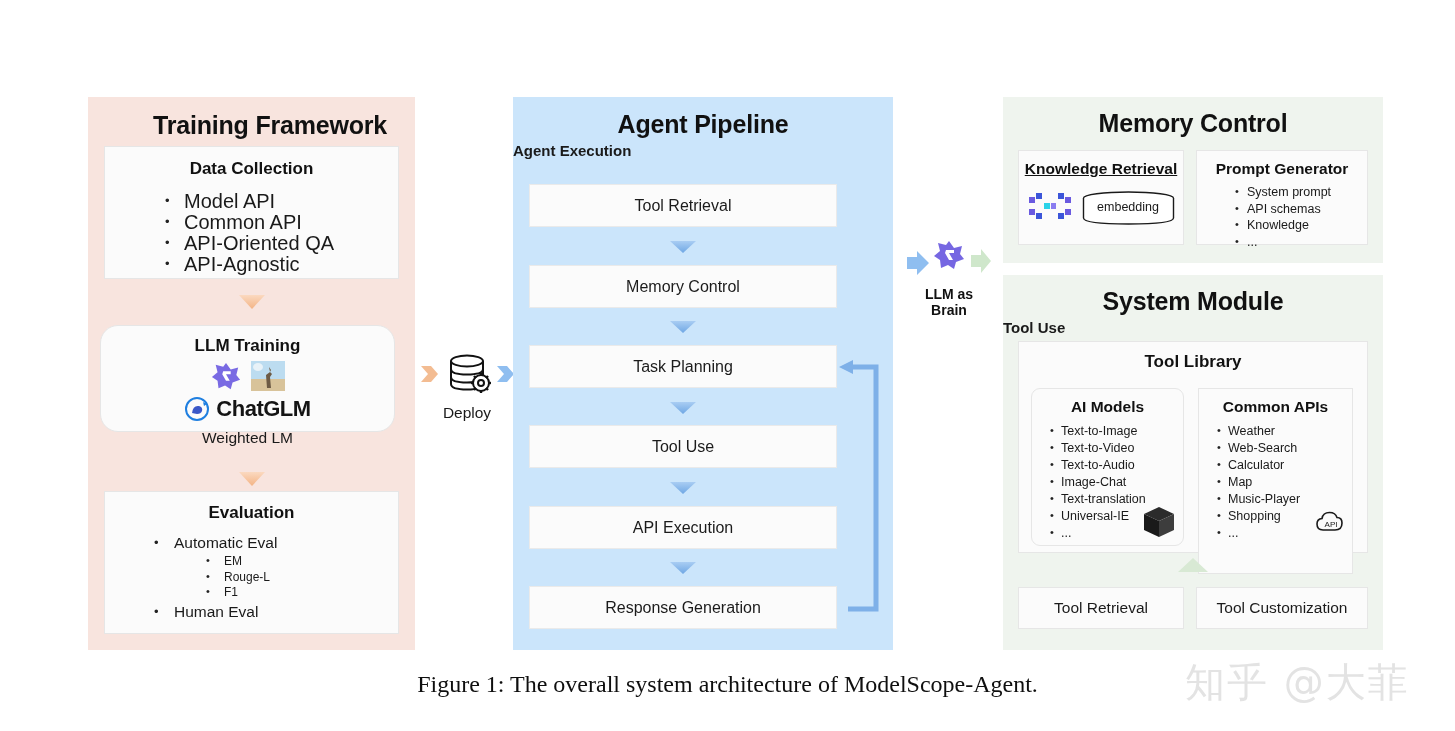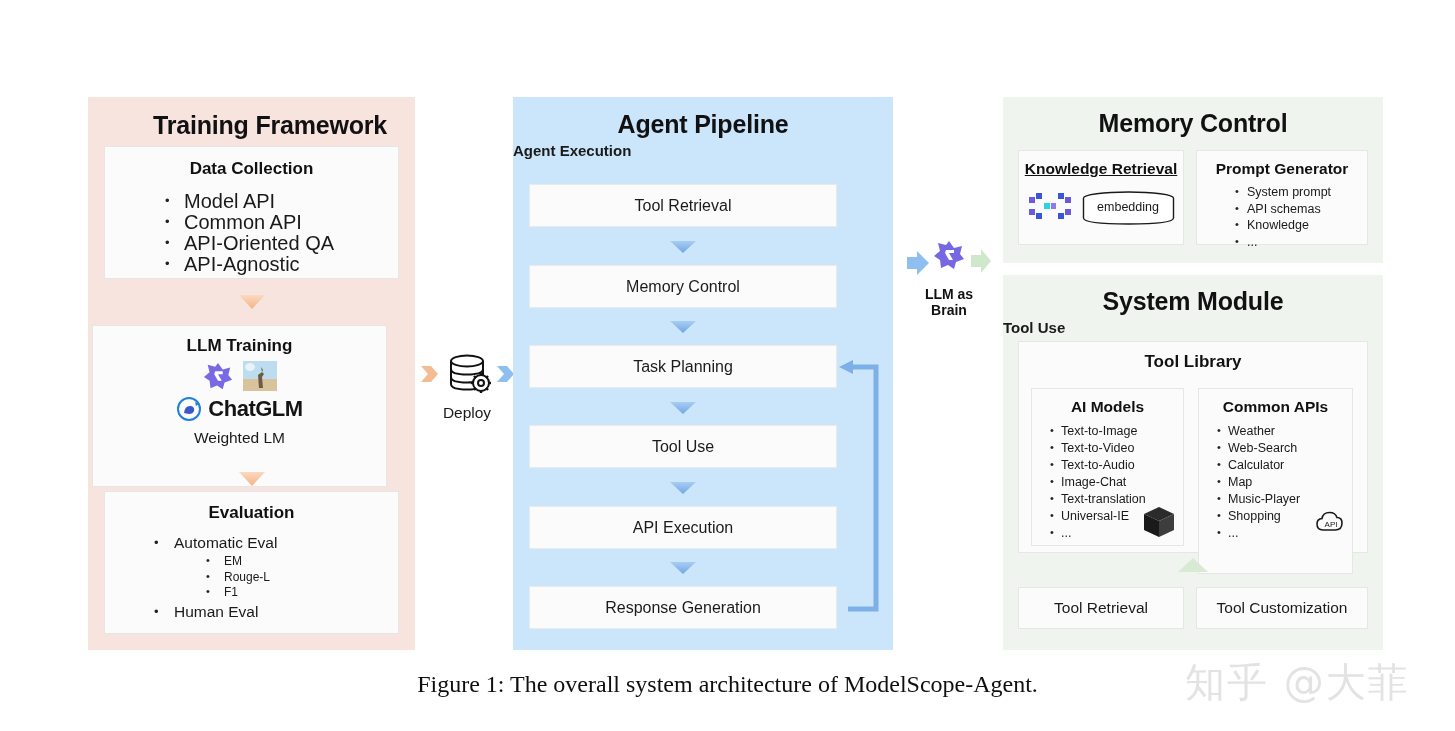--- a/index.html
+++ b/index.html
@@ -47,21 +47,21 @@
   }
 
   
   #card-data-collection{left:104px;top:146px;width:295px;height:133px;}
   #card-data-collection .card-title{margin-top:12px;}
   #dc-list{margin-left:56px;margin-top:12px;}
   #dc-list li{font-size:20px;line-height:21px;padding-left:23px;}
   #dc-list li:before{left:4px;}
 
   
-  #card-llm-training{left:92px;top:325px;width:295px;height:162px;}
+  #card-llm-training{left:100px;top:325px;width:295px;height:107px;border-radius:18px;}
   #card-llm-training .card-title{margin-top:10px;}
   #llm-logos{display:flex;justify-content:center;align-items:center;gap:10px;margin-top:5px;}
   #llm-logos2{display:flex;justify-content:center;align-items:center;gap:4px;margin-top:4px;}
   .weighted-lm{text-align:center;font-size:15.5px;color:#1a1a1a;margin-top:6px;}
 
   
   #card-evaluation{left:104px;top:491px;width:295px;height:143px;}
   #card-evaluation .card-title{margin-top:11px;}
   #eval-list{margin-left:44px;margin-top:9px;}
   #eval-list > li{font-size:15.5px;line-height:22px;padding-left:25px;}
@@ -115,21 +115,21 @@
 
   #card-prompt{left:1196px;top:150px;width:172px;height:95px;}
   #card-prompt .card-title{margin-top:9px;font-size:15.5px;}
   #pg-list{margin-left:38px;margin-top:6px;}
   #pg-list li{font-size:12.5px;line-height:16.5px;padding-left:12px;}
   #pg-list li:before{left:0;font-size:11px;}
 
   
   #card-tool-library{left:1018px;top:341px;width:350px;height:212px;}
   #tool-library-title{margin-top:10px;font-size:17px;}
-  #card-ai-models{left:1031px;top:388px;width:153px;height:158px;}
+  #card-ai-models{left:1031px;top:388px;width:153px;height:158px;border-radius:9px;}
   #card-common-apis{left:1198px;top:388px;width:155px;height:186px;}
   #card-ai-models .card-title,#card-common-apis .card-title{margin-top:9px;font-size:15.5px;}
   .tool-list{margin-left:18px;margin-top:7px;}
   .tool-list li{font-size:12.5px;line-height:17px;padding-left:11px;}
   .tool-list li:before{left:0;font-size:11px;}
 
   #card-tool-retrieval{left:1018px;top:587px;width:166px;height:42px;}
   #card-tool-custom{left:1196px;top:587px;width:172px;height:42px;}
   .bottom-box{display:flex;align-items:center;justify-content:center;font-size:15.5px;color:#1b1b1b;}
 

